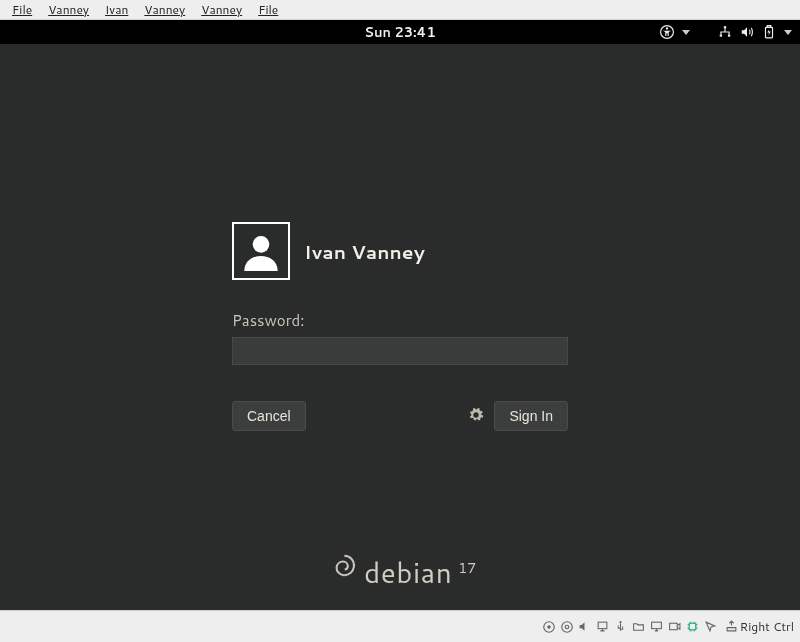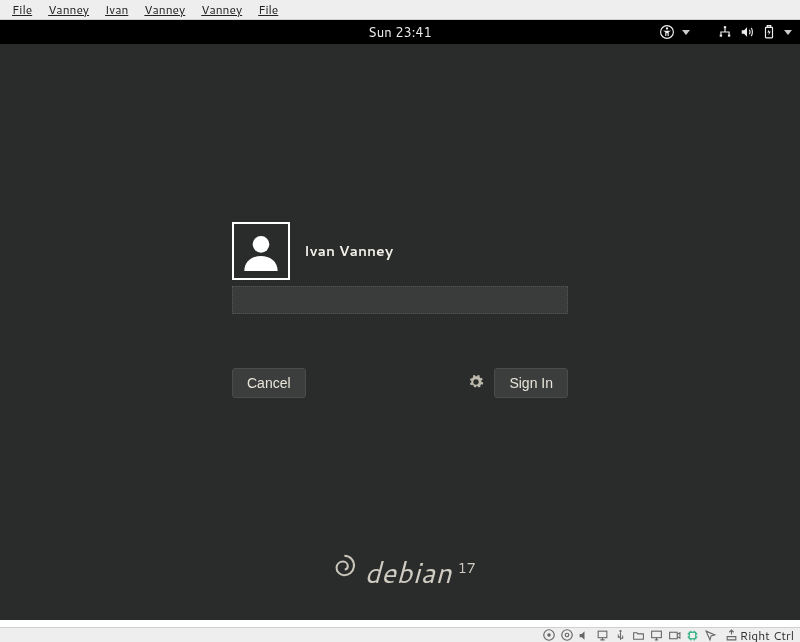--- a/index.html
+++ b/index.html
@@ -40,21 +40,21 @@
   .topbar {
     height: 24px;
     background: #000;
     display: flex;
     align-items: center;
     justify-content: center;
     position: relative;
     font-size: 13px;
     color: #eee;
   }
-  .topbar .clock { font-weight: 400; }
+  .topbar .clock { font-weight: 700; }
   .topbar .right-icons {
     position: absolute;
     right: 8px;
     top: 0; bottom: 0;
     display: flex;
     align-items: center;
     gap: 8px;
   }
   .topbar .right-icons svg { display: block; }
   .caret-down {
@@ -76,42 +76,42 @@
     align-items: center;
     gap: 14px;
   }
   .avatar-box {
     width: 58px; height: 58px;
     border: 2px solid #fff;
     display: flex; align-items: center; justify-content: center;
     background: #2a2c2b;
   }
   .username {
-    font-size: 14px;
+    font-size: 19px;
     font-weight: 600;
     color: #f2efe8;
   }
   .pw-label {
     margin-top: 30px;
     font-size: 15px;
     color: #c9c5ba;
   }
   .pw-input {
     margin-top: 6px;
     width: 336px;
     height: 28px;
     background: #3a3c3b;
     border: 1px dotted #555;
     color: #eee;
     padding: 2px 6px;
     font-size: 14px;
     outline: none;
   }
   .btn-row {
-    margin-top: 54px;
+    margin-top: 36px;
     width: 336px;
     display: flex;
     align-items: center;
   }
   .btn {
     background: #3c3e3d;
     color: #e8e5da;
     border: 1px solid #4a4c4b;
     border-radius: 3px;
     padding: 6px 14px;
@@ -130,27 +130,27 @@
     position: absolute;
     bottom: 28px;
     left: 0; right: 0;
     display: flex;
     justify-content: center;
     align-items: baseline;
     gap: 6px;
     color: #d0ccc2;
   }
   .branding .swirl { width: 34px; height: 34px; }
-  .branding .name { font-size: 28px; letter-spacing: 0.5px; font-style: italic; }
+  .branding .name { font-size: 28px; letter-spacing: 0.5px; }
   .branding .ver { font-size: 14px; position: relative; top: -10px; }
   
   .vm-statusbar {
     position: absolute;
     left: 0; right: 0; bottom: 0;
-    height: 15px;
+    height: 32px;
     background: #eeeeee;
     border-top: 1px solid #d0d0d0;
     display: flex;
     align-items: center;
     justify-content: flex-end;
     padding: 0 6px;
     font-size: 12px;
     color: #333;
     gap: 2px;
   }
@@ -218,20 +218,21 @@
     <div class="user-row">
       <div class="avatar-box">
         <svg width="40" height="40" viewBox="0 0 24 24" fill="#fff">
             <circle cx="12" cy="8" r="5"></circle>
             <path d="M2 24c0-6 5-9 10-9s10 3 10 9"></path>
           </svg>
       </div>
       <div class="username">Ivan Vanney</div>
     </div>
 
+    <div class="pw-label">Password:</div>
     <input class="pw-input" type="password" value="" style="">
 
     <div class="btn-row">
       <button class="btn">Cancel</button>
       <div class="signin-group">
         <span>
           <svg class="gear-icon" viewBox="0 0 24 24" fill="#bdb9ad">
               <path d="M12 8a4 4 0 100 8 4 4 0 000-8zm9 4l2 1-1 3-2-.5a8 8 0 01-1.7 1.7l.5 2-3 1-1-2a8 8 0 01-2.4 0l-1 2-3-1 .5-2A8 8 0 016.2 16.2L4 16.7l-1-3 2-1a8 8 0 010-2.4l-2-1 1-3 2 .5A8 8 0 017.8 4.6L7.3 2.4l3-1 1 2a8 8 0 012.4 0l1-2 3 1-.5 2.2a8 8 0 011.6 1.6l2.2-.5 1 3-2 1a8 8 0 010 2.4z"></path>
             </svg>
         </span>

